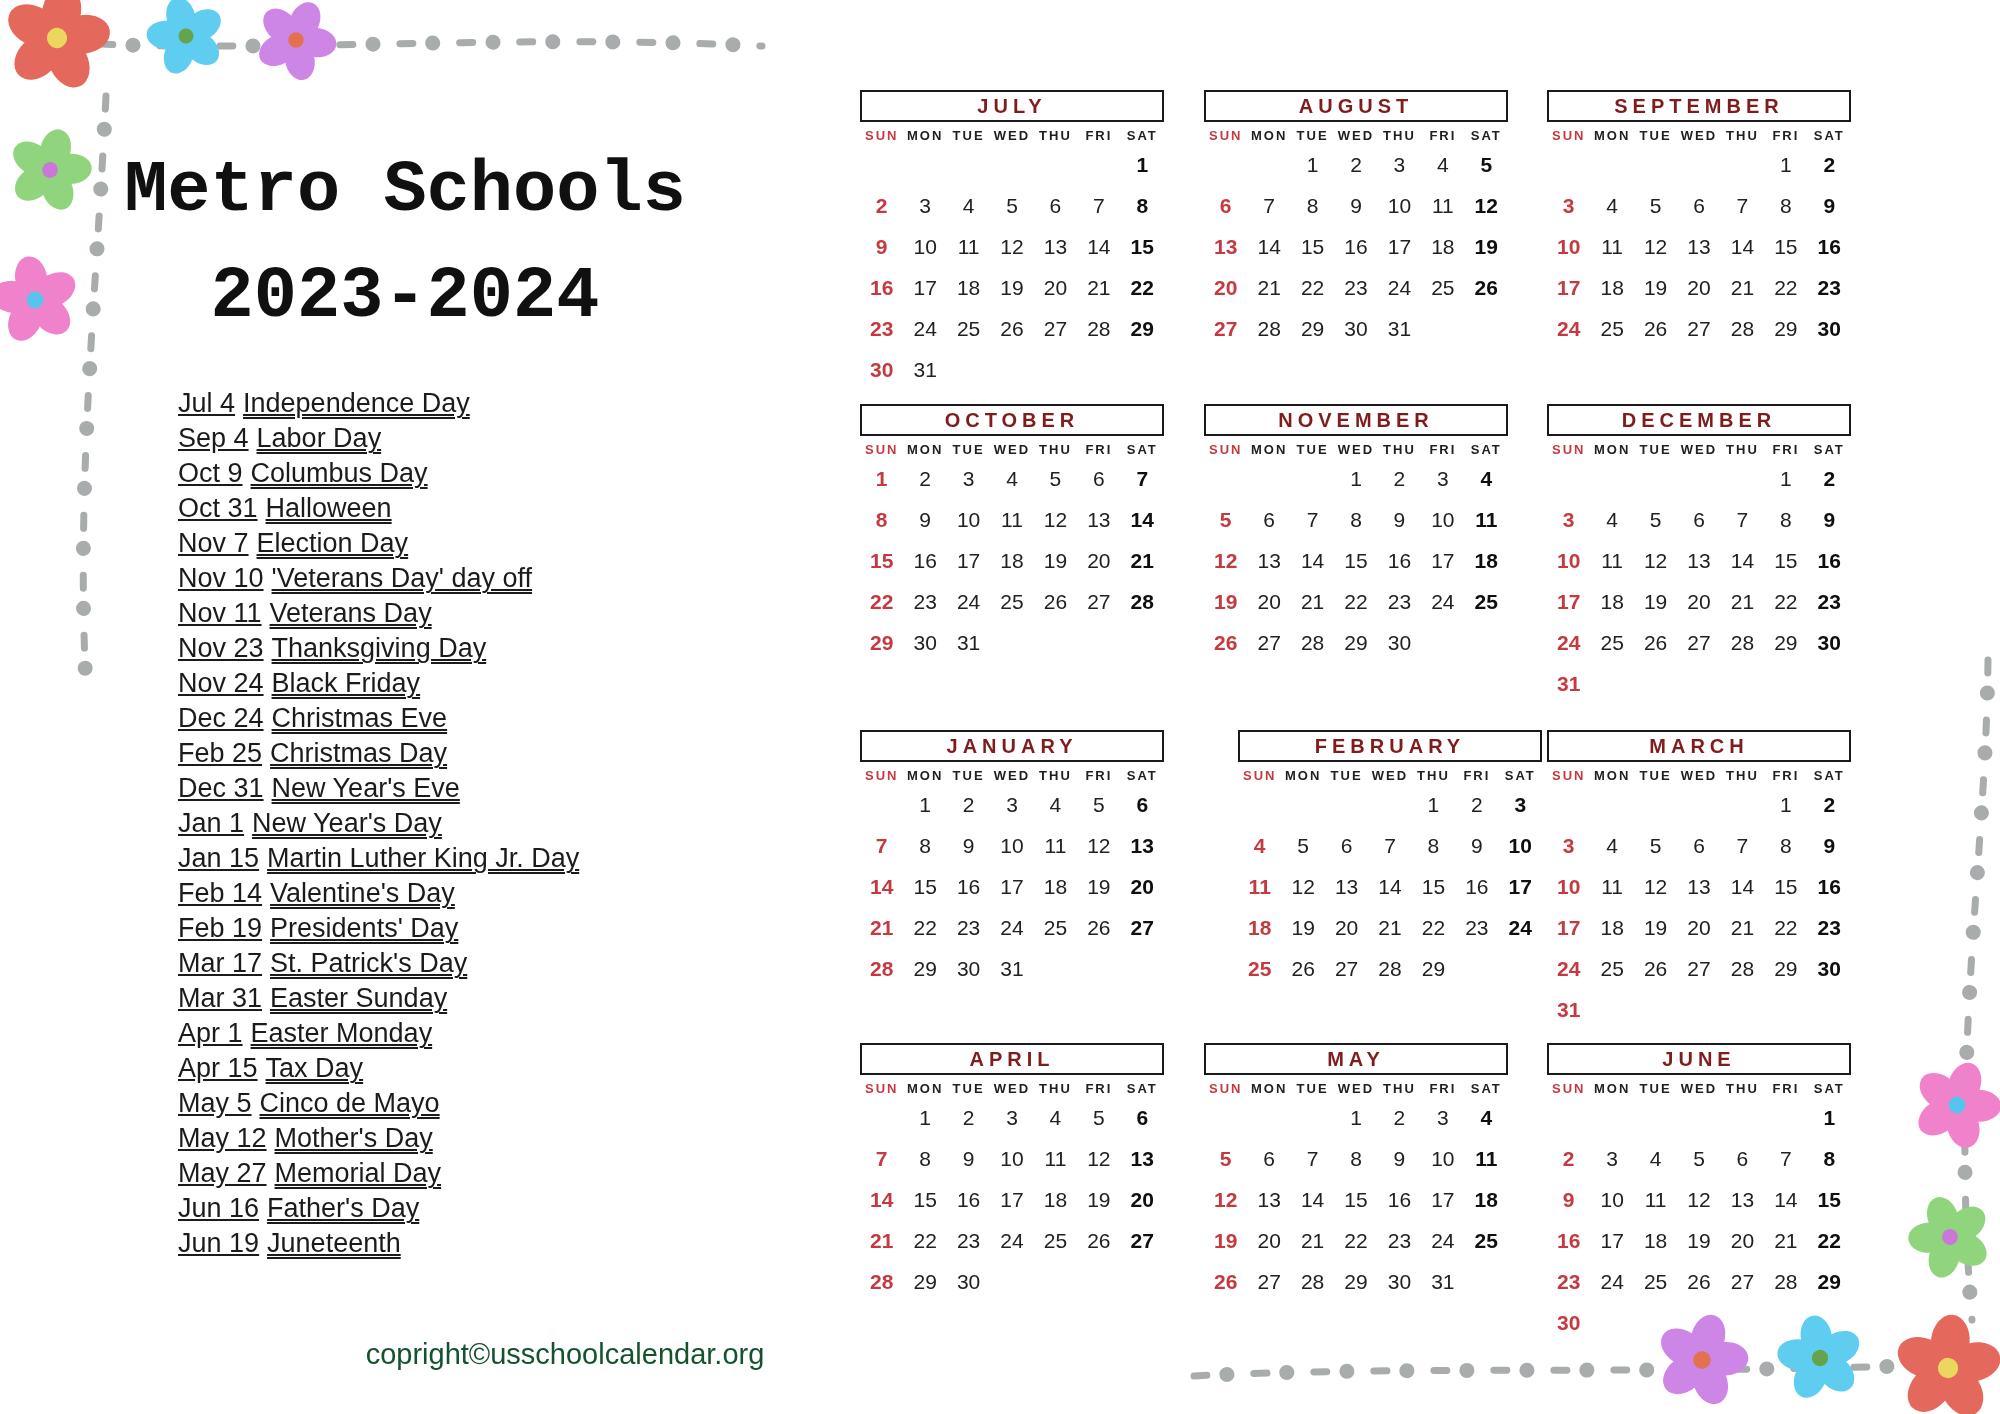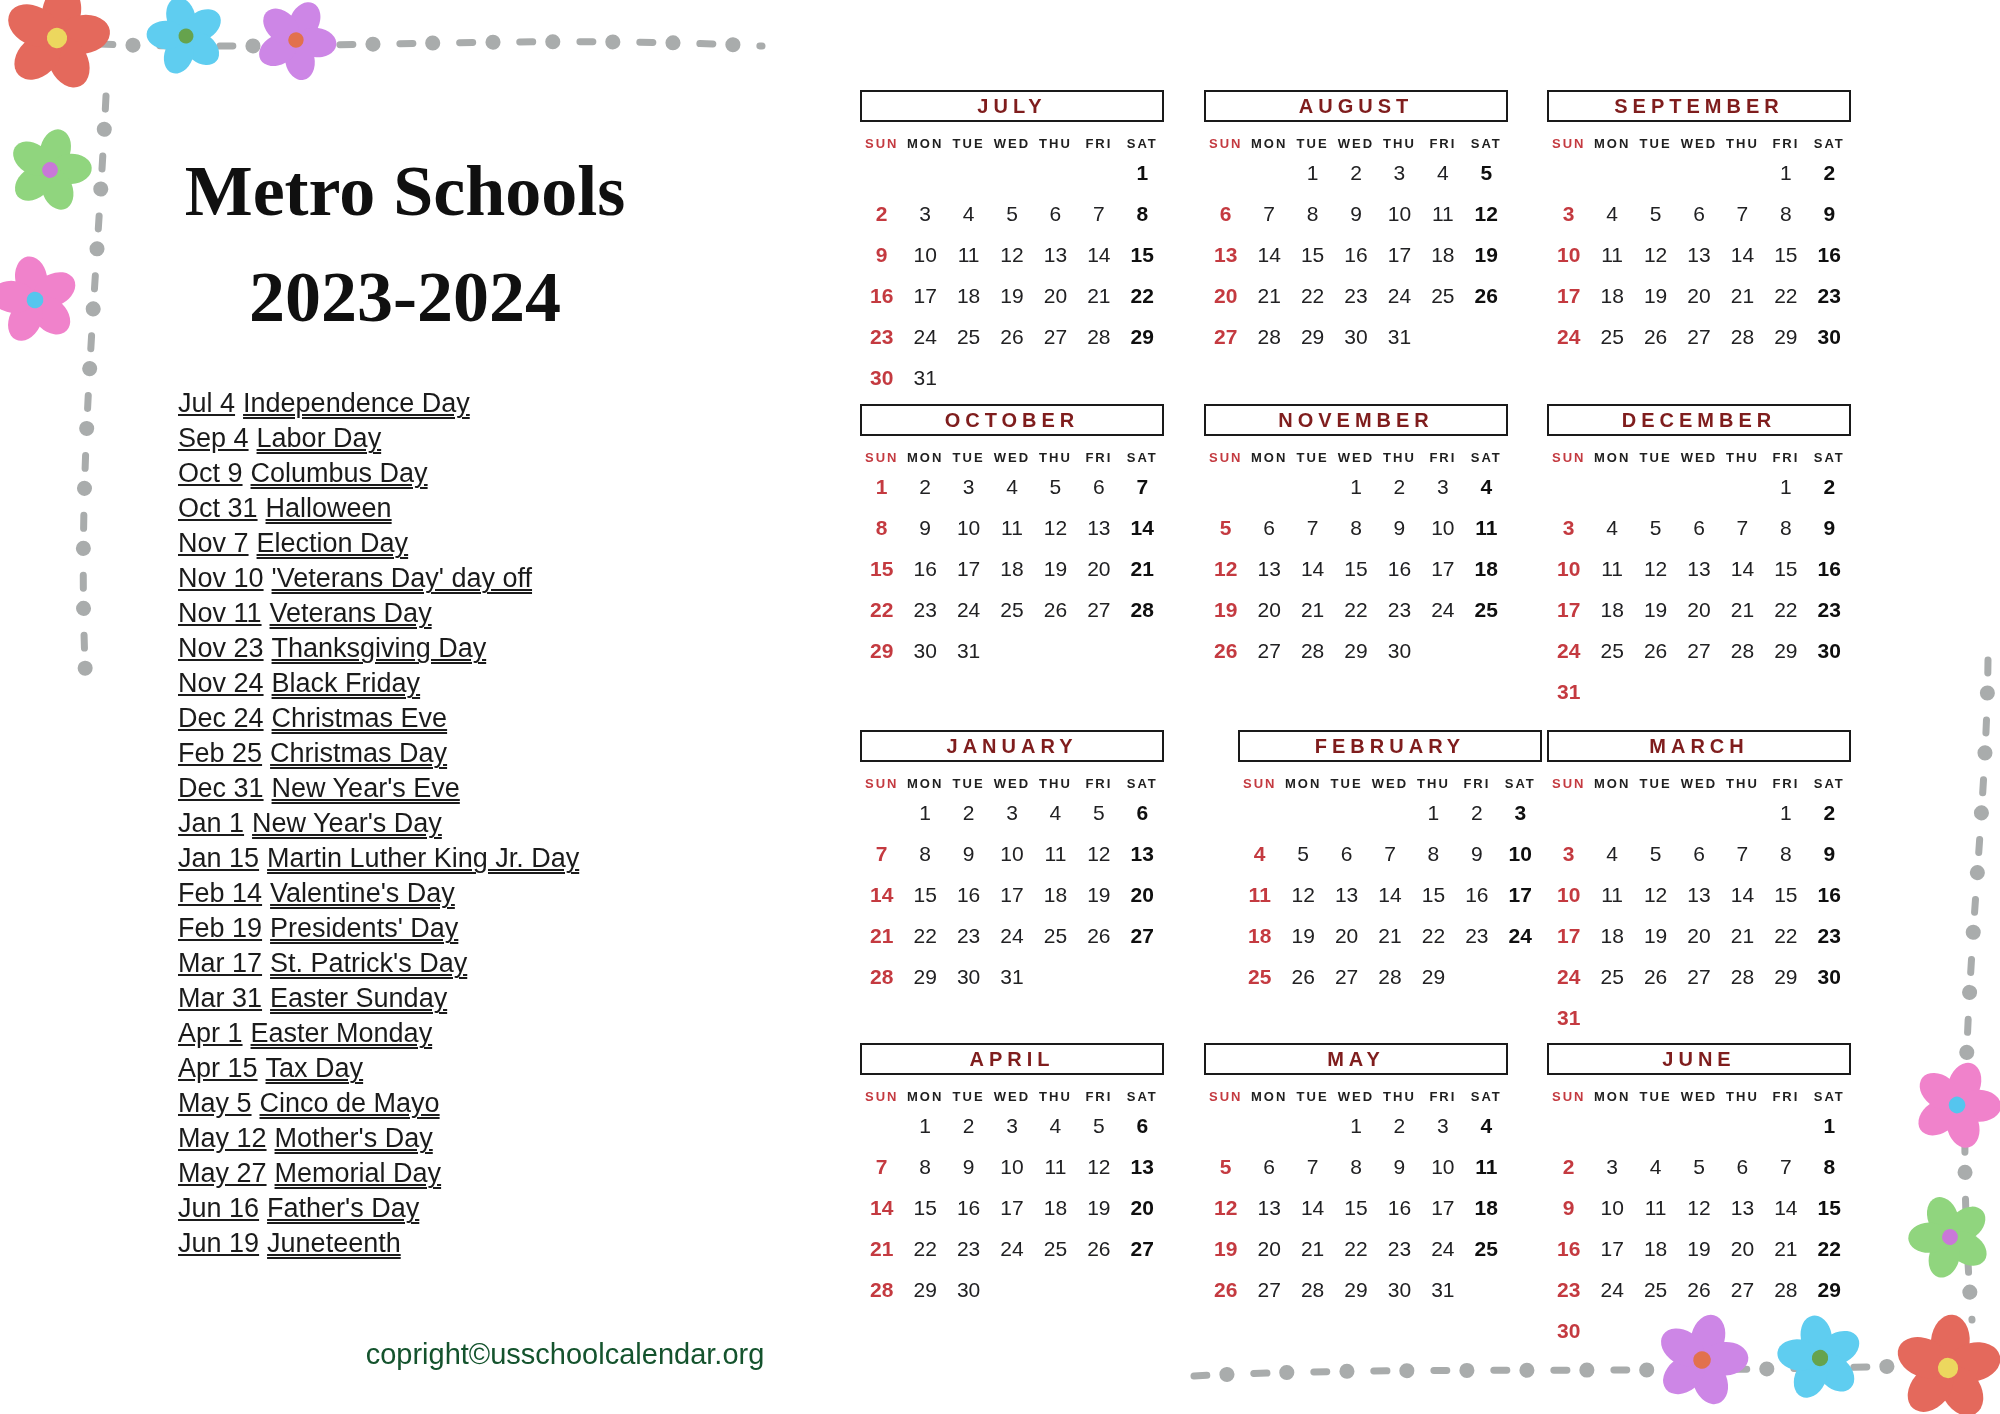--- a/index.html
+++ b/index.html
@@ -8,21 +8,21 @@
     overflow:hidden; font-family:"Liberation Sans", sans-serif;
   }
   
   #decor { position:absolute; left:0; top:0; width:2000px; height:1414px; pointer-events:none; }
   .dash { fill:none; stroke:#a9acac; stroke-width:7; stroke-linecap:round; stroke-dasharray:13 47; }
   .dots { fill:none; stroke:#a9acac; stroke-width:15; stroke-linecap:round; stroke-dasharray:0.1 59.9; stroke-dashoffset:-33; }
 
   
   .title-block {
     position:absolute; left:95px; top:138px; width:620px; text-align:center;
-    font-family:Liberation Serif, serif; font-weight:700;
+    font-family:Liberation Mono, monospace; font-weight:700;
     font-size:72px; line-height:106px; color:#101010;
   }
 
   
   #holiday-list {
     position:absolute; left:178px; top:386px; margin:0; padding:0; list-style:none;
     font-size:27px; line-height:35px; color:#1b1b1b;text-decoration:underline;
   }
   #holiday-list .hdate { margin-right:8px; }
   #holiday-list .hname {
@@ -30,21 +30,21 @@
     color:#1b1b1b; cursor:pointer;
   }
 
   
   .month { position:absolute; width:304px; }
   .month-head {
     border:2.5px solid #1a1a1a; height:28px;
     display:flex; align-items:center; justify-content:center;
     font-size:20px; font-weight:600; letter-spacing:5px; color:#7f1d1d;
   }
-  .dow-row { display:grid; grid-template-columns:repeat(7,1fr); margin-top:14px; }
+  .dow-row { display:grid; grid-template-columns:repeat(7,1fr); margin-top:6px; }
   .dow { text-align:center; font-size:13px; font-weight:700; letter-spacing:2px; color:#202020; }
   .dow.sun { color:var(--accent,#c43a40); }
   .weeks { margin-top:1px; }
   .week { display:grid; grid-template-columns:repeat(7,1fr); }
   .day {
     height:41px; display:flex; align-items:center; justify-content:center;
     font-size:21px; font-weight:500; color:#212123;
   }
   .day.sun { color:var(--accent,#c43a40); font-weight:700; }
   .day.sat { color:#0f0f0f; font-weight:700; }

